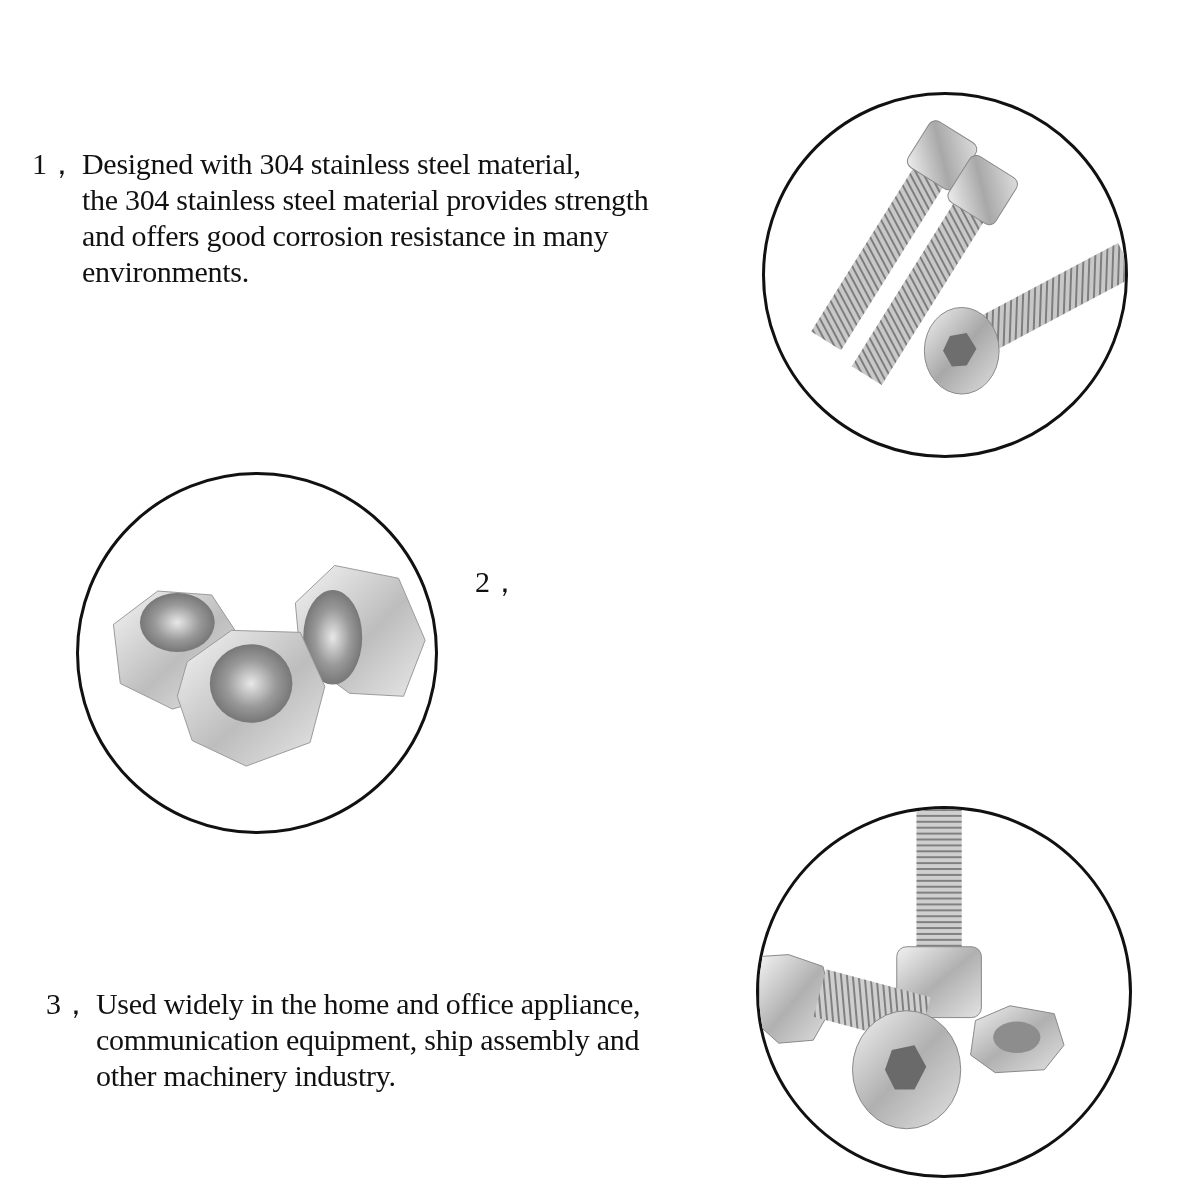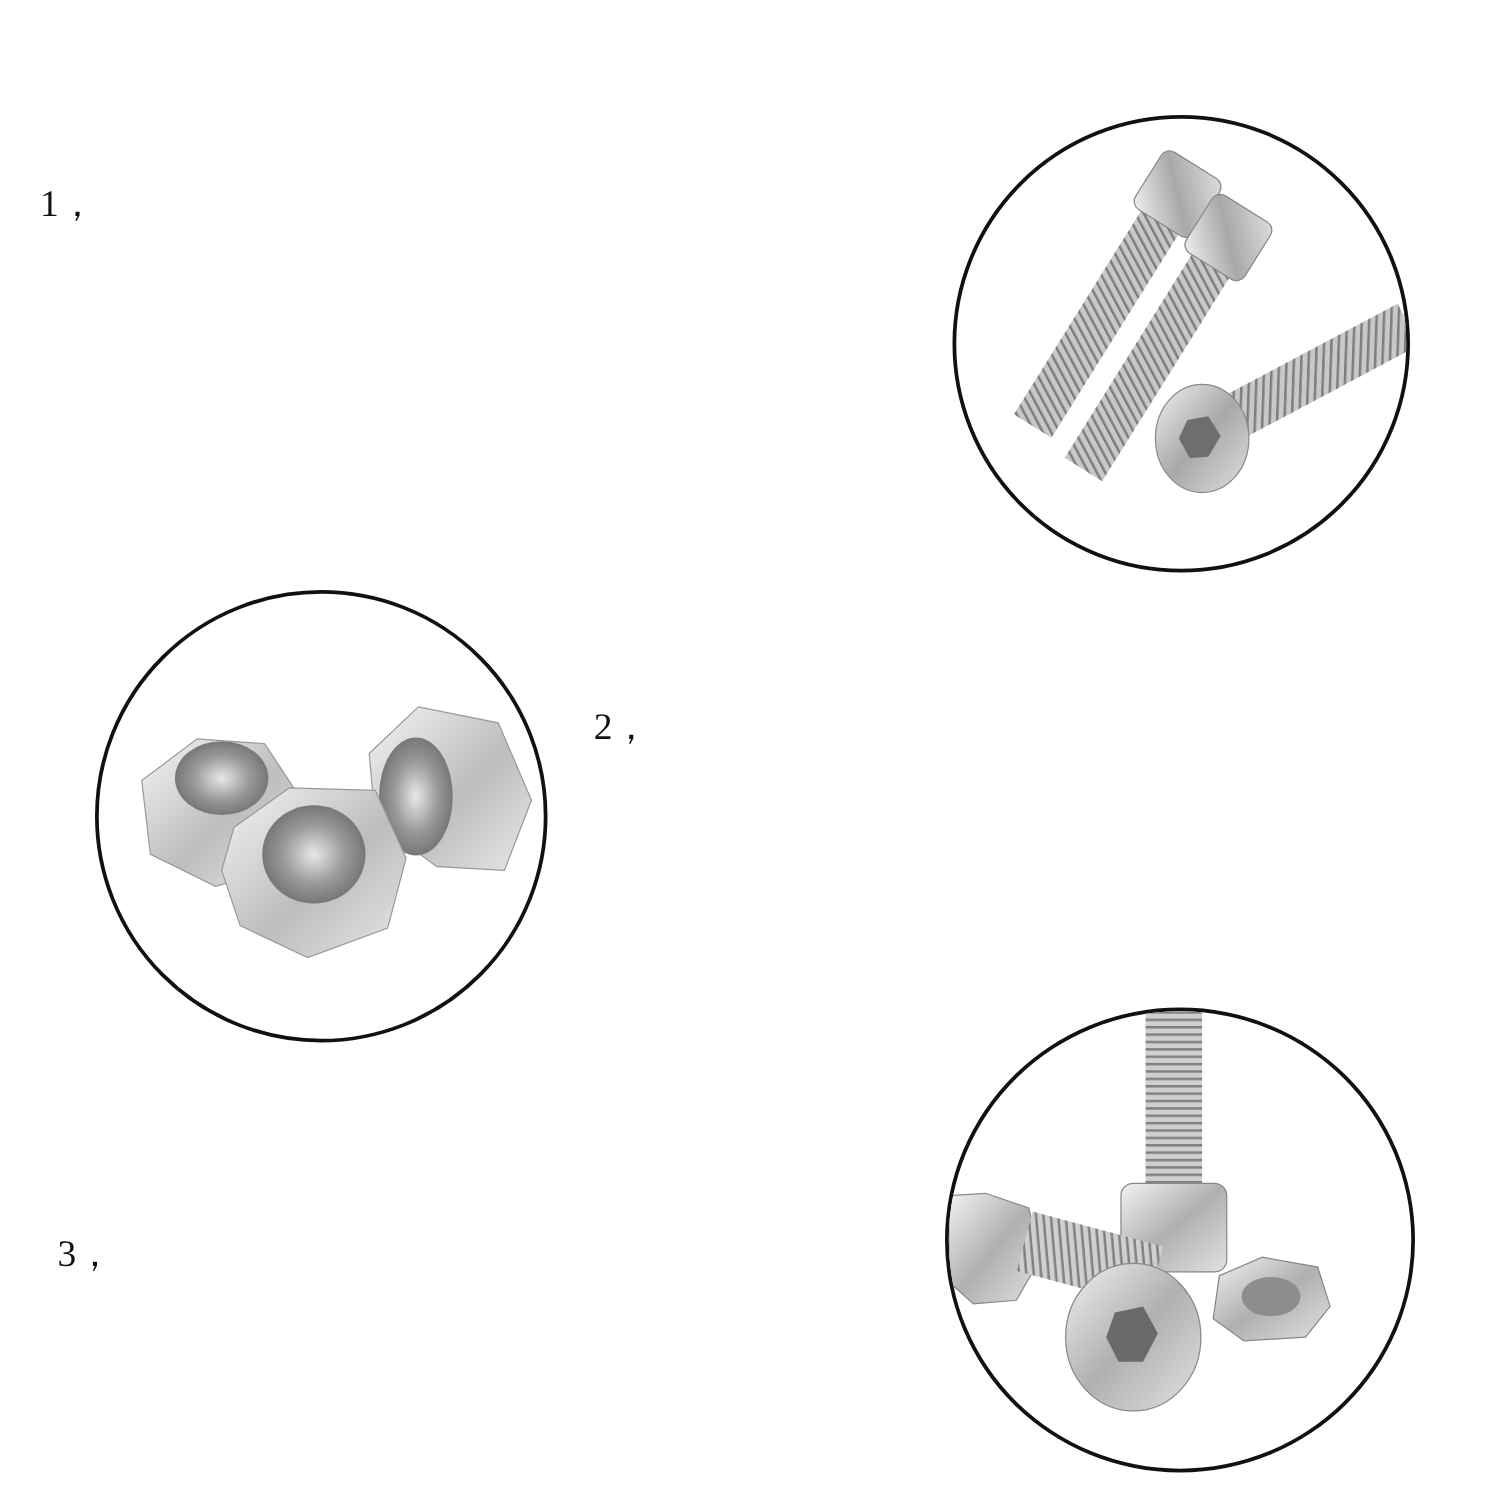--- a/index.html
+++ b/index.html
@@ -9,20 +9,24 @@
   .feature .num { position: absolute; left: 0; top: 0; }
   .feature .text { position: absolute; top: 0; white-space: pre-line; }
   .circle { position: absolute; border: 3px solid #111; border-radius: 50%; background: #fff; overflow: hidden; box-sizing: border-box; }
   .circle svg { width: 100%; height: 100%; display: block; }
 </style>
 </head>
 <body>
 
 <div class="feature" style="left:32px; top:146px; width:720px; height:150px;">
   <span class="num">1，</span>
+  <span class="text" style="left:50px;">Designed with 304 stainless steel material,
+the 304 stainless steel material provides strength
+and offers good corrosion resistance in many
+environments.</span>
 </div>
 
 <div class="circle" style="left:762px; top:92px; width:366px; height:366px;">
   <svg viewBox="0 0 366 366">
     <defs>
       <linearGradient id="mg1" x1="0" y1="0" x2="1" y2="1">
         <stop offset="0" stop-color="#f2f2f2"></stop>
           <stop offset="0.5" stop-color="#a8a8a8"></stop>
           <stop offset="1" stop-color="#e0e0e0"></stop>
       </linearGradient>
@@ -69,20 +73,23 @@
     <ellipse cx="100" cy="150" rx="38" ry="30" fill="url(#hole)"></ellipse>
     <polygon points="220,130 260,92 325,105 352,168 330,225 275,222 225,185" fill="url(#mg2)" stroke="#999"></polygon>
     <ellipse cx="258" cy="165" rx="30" ry="48" fill="url(#hole)"></ellipse>
     <polygon points="110,190 155,158 225,160 250,215 235,272 170,296 115,270 100,225" fill="url(#mg2)" stroke="#999"></polygon>
     <ellipse cx="175" cy="212" rx="42" ry="40" fill="url(#hole)"></ellipse>
   </svg>
 </div>
 
 <div class="feature" style="left:46px; top:986px; width:700px; height:110px;">
   <span class="num">3，</span>
+  <span class="text" style="left:50px;">Used widely in the home and office appliance,
+communication equipment, ship assembly and
+other machinery industry.</span>
 </div>
 
 <div class="circle" style="left:756px; top:806px; width:376px; height:372px;">
   <svg viewBox="0 0 376 372">
     <defs>
       <linearGradient id="mg3" x1="0" y1="0" x2="1" y2="1">
         <stop offset="0" stop-color="#f2f2f2"></stop>
           <stop offset="0.5" stop-color="#b0b0b0"></stop>
           <stop offset="1" stop-color="#e2e2e2"></stop>
       </linearGradient>

